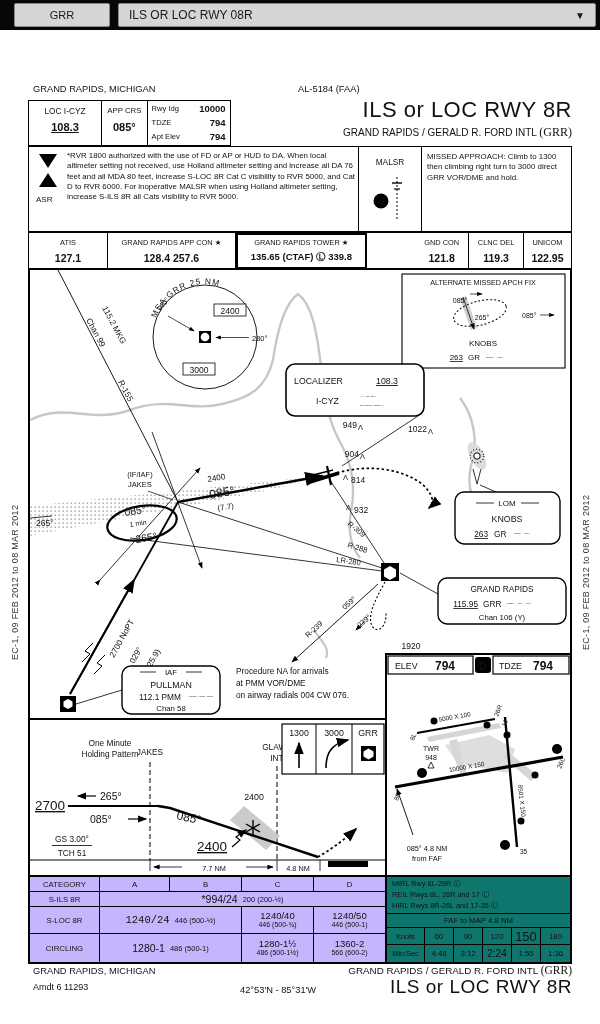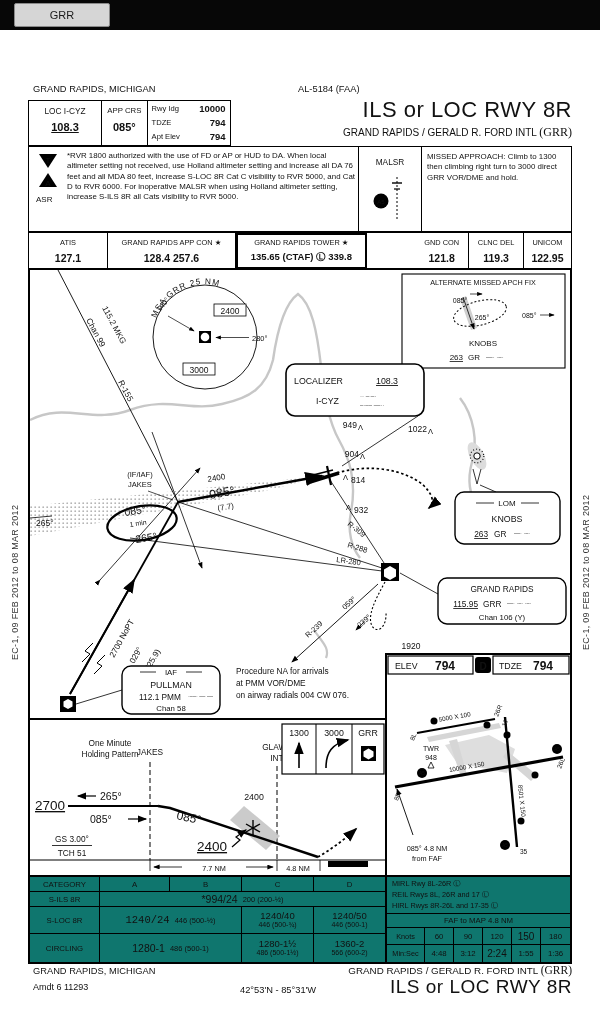--- a/index.html
+++ b/index.html
@@ -27,20 +27,24 @@
   svg text{font-family:"Liberation Sans",sans-serif;fill:#111;}
 </style>
 </head>
 <body>
 
 <div class="screen">
 
   <div class="topbar">
     <div class="appbtn" style="left:14px;width:96px;justify-content:center;">
       <span>GRR</span>
+    </div>
+    <div class="appbtn" style="left:118px;width:478px;padding:0 10px;justify-content:space-between;">
+      <span style="font-size:12px;">ILS OR LOC RWY 08R</span>
+      <span style="font-size:10px;">▼</span>
     </div>
   </div>
 
   <div class="vdate" style="left:10px;top:660px;">EC-1, 09 FEB 2012 to 08 MAR 2012</div>
   <div class="vdate" style="left:581px;top:650px;">EC-1, 09 FEB 2012 to 08 MAR 2012</div>
 
   <div class="t" style="left:33px;top:84px;font-size:9.3px;">GRAND RAPIDS, MICHIGAN</div>
   <div class="t" style="left:298px;top:84px;font-size:9.3px;">AL-5184 (FAA)</div>
   <div class="t" style="right:28px;top:97px;font-size:22px;letter-spacing:.5px;">ILS or LOC RWY 8R</div>
   <div class="t" style="right:28px;top:125px;font-size:10px;">
@@ -389,21 +393,21 @@
       <circle cx="120" cy="80" r="3.5" fill="#000"></circle>
       <circle cx="148" cy="120" r="3.5" fill="#000"></circle>
       <circle cx="134" cy="166" r="3.5" fill="#000"></circle>
 
       <line x1="26" y1="180" x2="10" y2="134" stroke="#000" stroke-width="0.9" marker-end="url(#sarw)"></line>
       <text x="40" y="196" text-anchor="middle" font-size="7.3">085° 4.8 NM</text>
       <text x="40" y="206" text-anchor="middle" font-size="7.3">from FAF</text>
     </svg>
   </div>
 
-  <div class="abs" style="left:28px;top:875px;width:359px;height:89px;border:2px solid #000;box-sizing:border-box;background:#0f766e;">
+  <div class="abs" style="left:28px;top:875px;width:359px;height:89px;border:2px solid #000;box-sizing:border-box;background:#c4b5fd;">
     <div class="cell" style="left:0;top:0;width:70px;height:15px;border-right:1px solid #000;border-bottom:1px solid #000;font-size:7.8px;">CATEGORY</div>
     <div class="cell" style="left:70px;top:0;width:70px;height:15px;border-right:1px solid #000;border-bottom:1px solid #000;font-size:7.8px;">A</div>
     <div class="cell" style="left:140px;top:0;width:72px;height:15px;border-right:1px solid #000;border-bottom:1px solid #000;font-size:7.8px;">B</div>
     <div class="cell" style="left:212px;top:0;width:72px;height:15px;border-right:1px solid #000;border-bottom:1px solid #000;font-size:7.8px;">C</div>
     <div class="cell" style="left:284px;top:0;width:71px;height:15px;border-bottom:1px solid #000;font-size:7.8px;">D</div>
 
     <div class="cell" style="left:0;top:15px;width:70px;height:15px;border-right:1px solid #000;border-bottom:1px solid #000;font-size:7.8px;">S-ILS 8R</div>
     <div class="cell" style="left:70px;top:15px;width:285px;height:15px;border-bottom:1px solid #000;gap:5px;">
       <span style="font-size:10.5px;">*994/24</span>
       <span style="font-size:7.5px;">200 (200-½)</span>
@@ -440,21 +444,21 @@
 
   <div class="abs" style="left:385px;top:875px;width:187px;height:89px;border:2px solid #000;box-sizing:border-box;background:#0f766e;">
     <div class="t" style="left:5px;top:2px;font-size:7.3px;">MIRL Rwy 8L-26R Ⓛ</div>
     <div class="t" style="left:5px;top:13px;font-size:7.3px;">REIL Rwys 8L, 26R and 17 Ⓛ</div>
     <div class="t" style="left:5px;top:24px;font-size:7.3px;">HIRL Rwys 8R-26L and 17-35 Ⓛ</div>
     <div class="cell" style="left:0;top:36px;width:183px;height:15px;border-top:1px solid #000;border-bottom:1px solid #000;font-size:7.8px;">FAF to MAP  4.8 NM</div>
     <div class="cell" style="left:0;top:51px;width:38px;height:17px;border-right:1px solid #000;border-bottom:1px solid #000;font-size:7.3px;">Knots</div>
     <div class="cell" style="left:38px;top:51px;width:29px;height:17px;border-right:1px solid #000;border-bottom:1px solid #000;font-size:7.8px;">60</div>
     <div class="cell" style="left:67px;top:51px;width:29px;height:17px;border-right:1px solid #000;border-bottom:1px solid #000;font-size:7.8px;">90</div>
     <div class="cell" style="left:96px;top:51px;width:29px;height:17px;border-right:1px solid #000;border-bottom:1px solid #000;font-size:7.8px;">120</div>
-    <div class="cell" style="left:125px;top:51px;width:29px;height:17px;border-right:1px solid #000;border-bottom:1px solid #000;font-size:10px;">150</div>
+    <div class="cell" style="left:125px;top:51px;width:29px;height:17px;border-right:1px solid #000;border-bottom:1px solid #000;font-size:13px;">150</div>
     <div class="cell" style="left:154px;top:51px;width:29px;height:17px;border-bottom:1px solid #000;font-size:7.8px;">180</div>
     <div class="cell" style="left:0;top:68px;width:38px;height:17px;border-right:1px solid #000;font-size:7.3px;">Min:Sec</div>
     <div class="cell" style="left:38px;top:68px;width:29px;height:17px;border-right:1px solid #000;font-size:7.8px;">4:48</div>
     <div class="cell" style="left:67px;top:68px;width:29px;height:17px;border-right:1px solid #000;font-size:7.8px;">3:12</div>
     <div class="cell" style="left:96px;top:68px;width:29px;height:17px;border-right:1px solid #000;font-size:10px;">2:24</div>
     <div class="cell" style="left:125px;top:68px;width:29px;height:17px;border-right:1px solid #000;font-size:7.8px;">1:55</div>
     <div class="cell" style="left:154px;top:68px;width:29px;height:17px;font-size:7.8px;">1:36</div>
   </div>
 
   <div class="t" style="left:33px;top:966px;font-size:9.3px;">GRAND RAPIDS, MICHIGAN</div>

